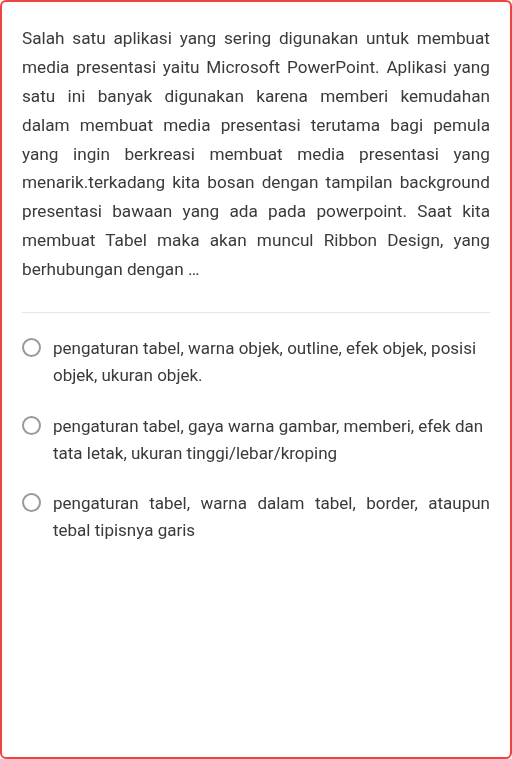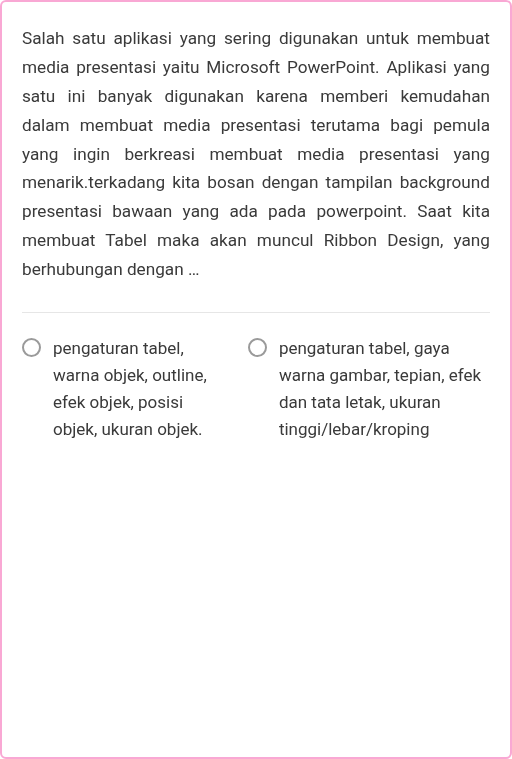--- a/index.html
+++ b/index.html
@@ -5,41 +5,41 @@
   * { box-sizing: border-box; margin: 0; padding: 0; }
   html, body { width: 512px; height: 759px; overflow: hidden; }
   body {
     font-family: -apple-system, BlinkMacSystemFont, "Segoe UI", Roboto, "Helvetica Neue", Arial, sans-serif;
     background: #fff;
     color: #333;
   }
   .card {
     width: 512px;
     height: 759px;
-    border: 2px solid #f9a8d4;
+    border: 2px solid #ef4444;
     border-radius: 6px;
     padding: 22px 20px 20px 20px;
     position: relative;
   }
   .question {
     font-size: 17.2px;
     line-height: 1.68;
     color: #3a3a3a;
     text-align: justify;
     text-justify: inter-word;
     margin-bottom: 28px;
   }
   .divider {
     border: none;
     border-top: 1px solid #e6e6e6;
     margin: 0 0 22px 0;
   }
   .options {
     display: flex;
-    flex-direction: row;
+    flex-direction: column;
     gap: 24px;
   }
   .option {
     display: flex;
     align-items: flex-start;
     gap: 12px;
     cursor: pointer;
   }
   .radio {
     flex: 0 0 auto;
@@ -71,20 +71,24 @@
 
   <div class="options">
 
     <label class="option">
       <span class="radio"></span>
       <span class="opt-text">pengaturan tabel, warna objek, outline, efek objek, posisi objek, ukuran objek.</span>
     </label>
 
     <label class="option">
       <span class="radio"></span>
-      <span class="opt-text">pengaturan tabel, gaya warna gambar, tepian, efek dan tata letak, ukuran tinggi/lebar/kroping</span>
+      <span class="opt-text">pengaturan tabel, gaya warna gambar, memberi, efek dan tata letak, ukuran tinggi/lebar/kroping</span>
     </label>
 
+    <label class="option opt-justify">
+      <span class="radio"></span>
+      <span class="opt-text">pengaturan tabel, warna dalam tabel, border, ataupun tebal tipisnya garis</span>
+    </label>
 
 
 
   </div>
 </div>
 
 </body></html>

